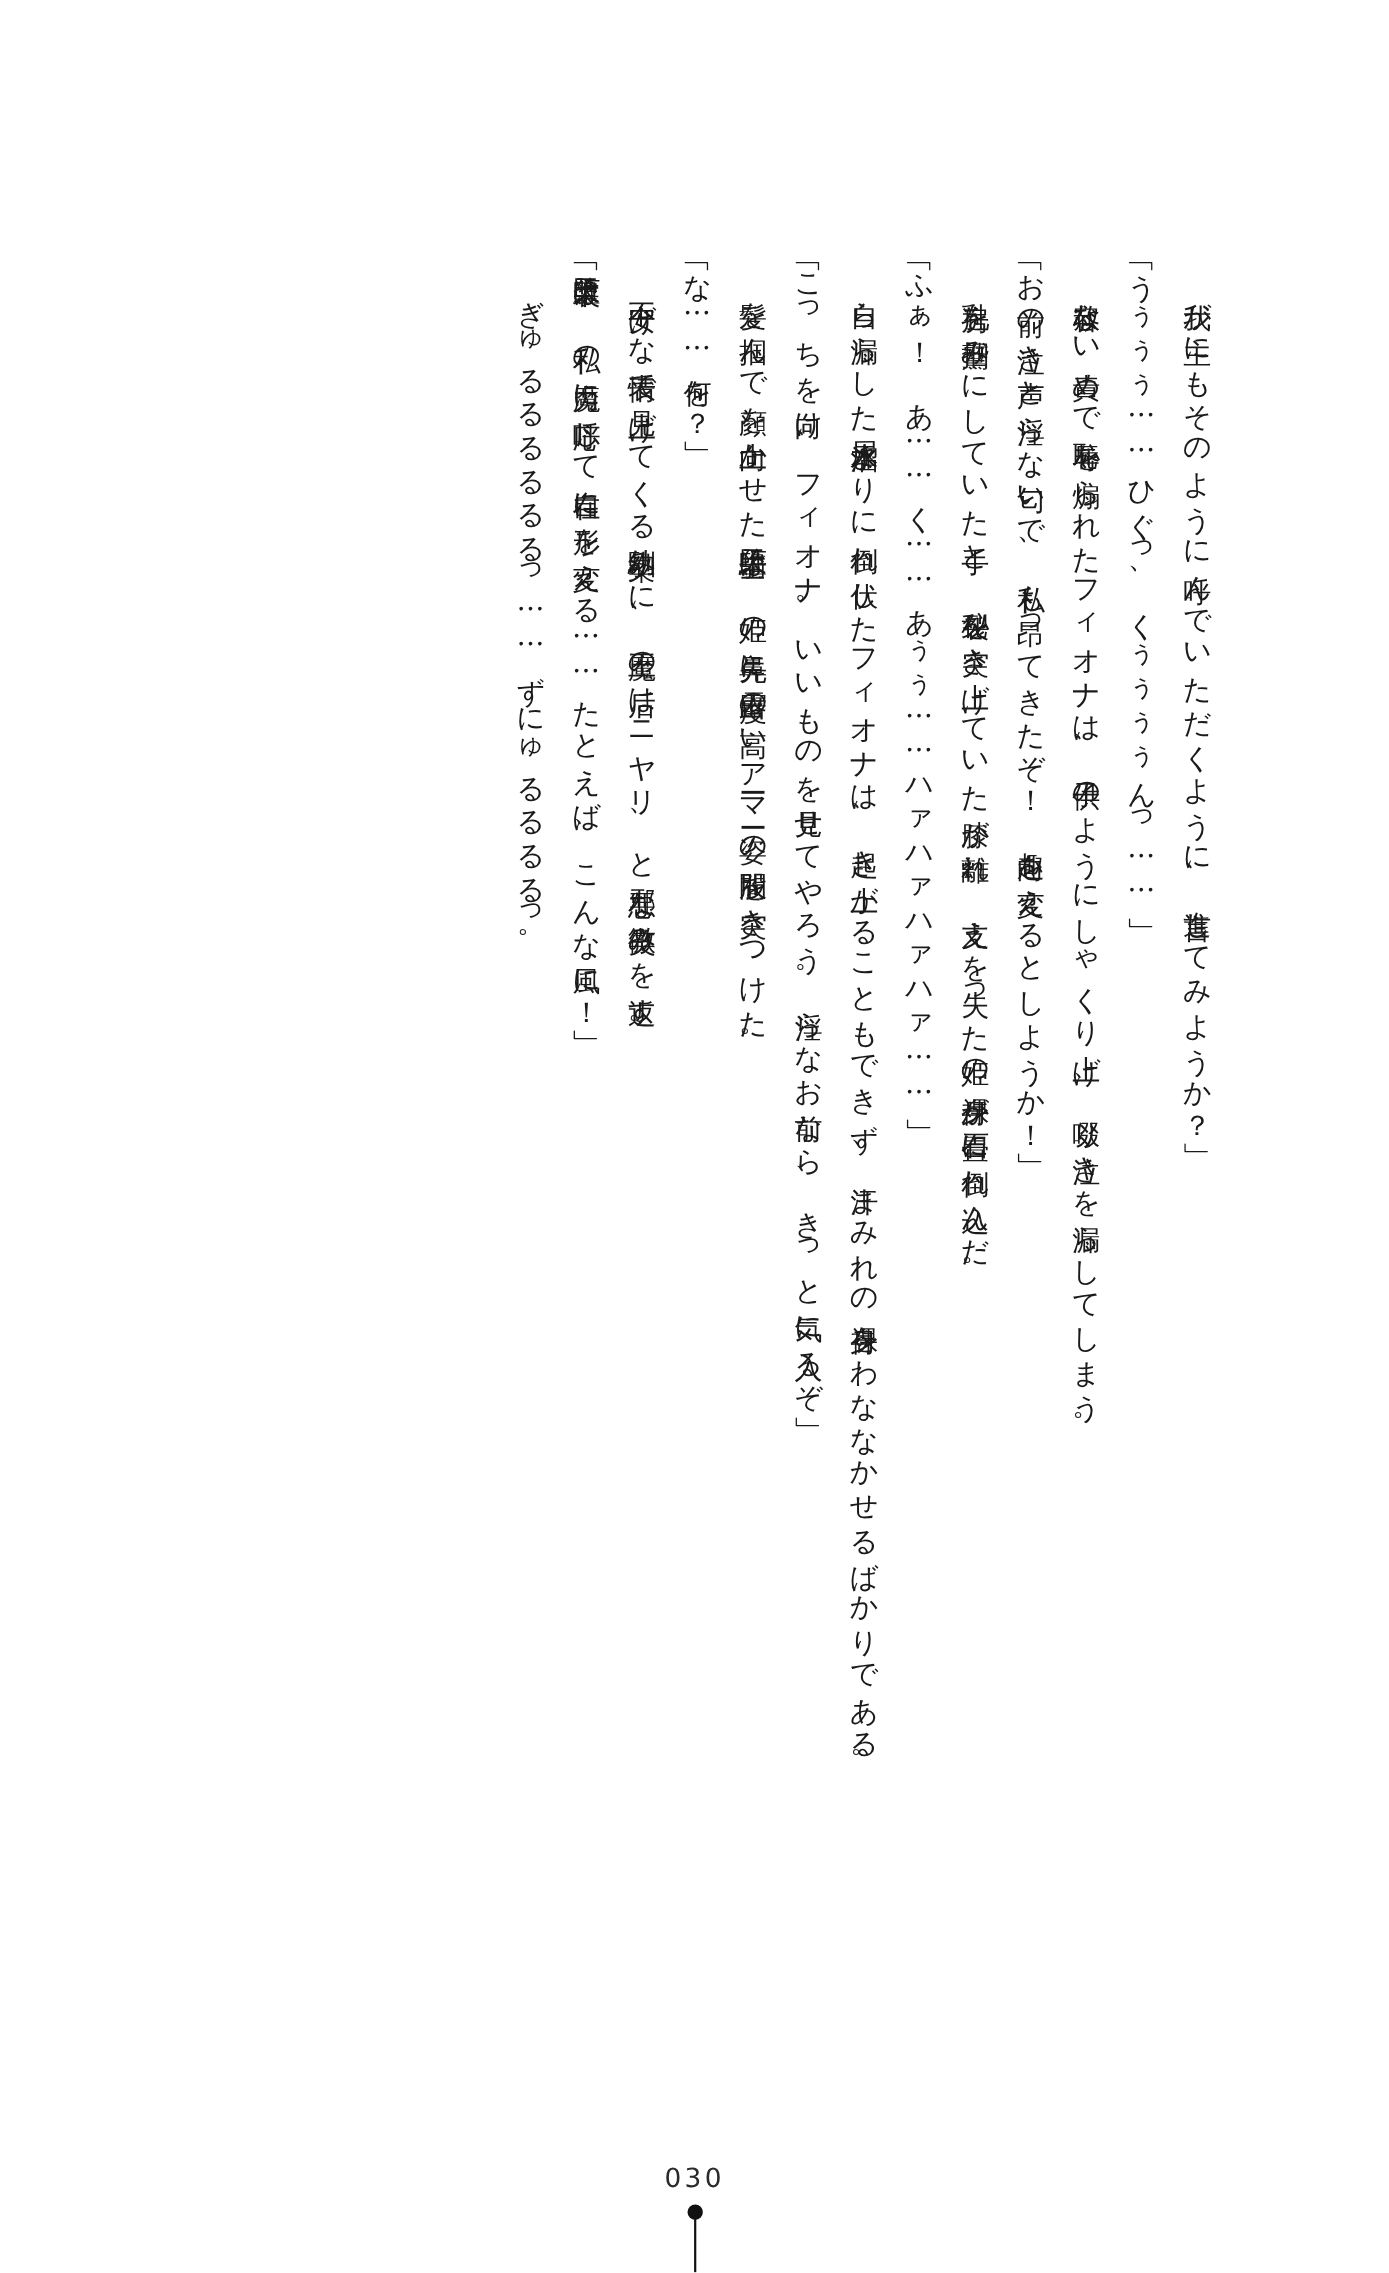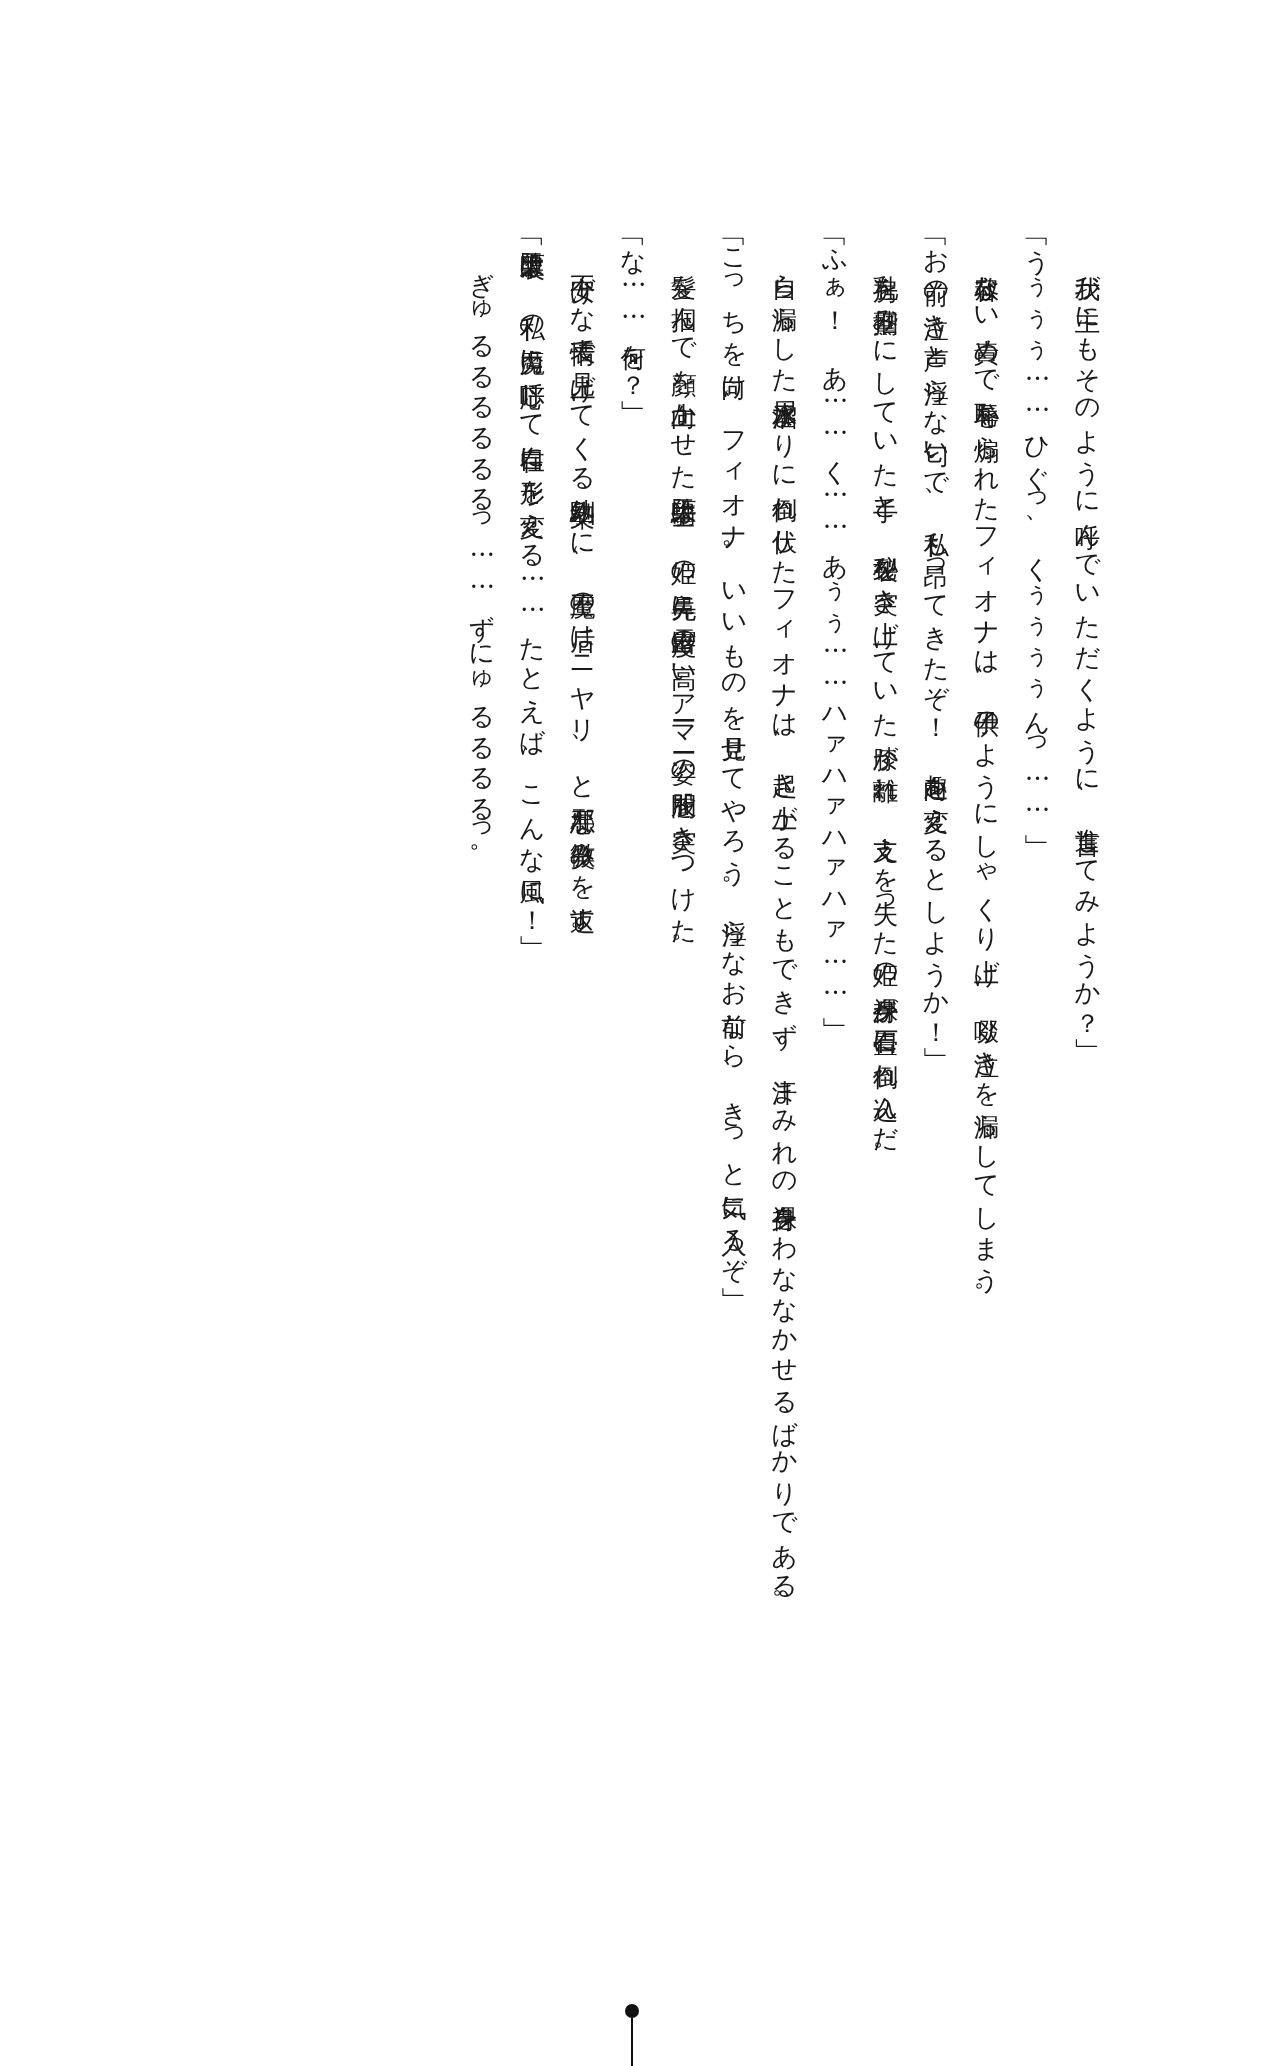--- a/index.html
+++ b/index.html
@@ -99,19 +99,22 @@
     <p>「ふぁ！　あ……く……あぅぅ……ハァハァハァハァ……」</p>
     <p class="indent">自ら漏らした尿水溜まりに倒れ伏したフィオナは、起き上がることもできず、汗まみれの裸身をわななかせるばかりである。</p>
     <p>「こっちを向け、フィオナ。いいものを見せてやろう。淫らなお前なら、きっと気に入るぞ」</p>
     <p class="indent">髪を掴んで顔を上向かせた堕天騎士は、姫の鼻先に露出度の高いアーマー姿の股間を突きつけた。</p>
     <p>「な……何を？」</p>
     <p class="indent">不安げな表情で見上げてくる幼馴染みに、魔王の后はニヤリ、と邪悪な微笑みを返す。</p>
     <p>「堕天装甲は、私の魔力に呼応して自在に形を変える……たとえば、こんな風に！」</p>
     <p class="indent">ぎゅるるるるるるっ……ずにゅるるるるっ。</p>
   </div>
 
+  <div id="folio">
+    <span class="num">030</span>
+  </div>
 
   <div id="folio-mark">
     <div class="dot"></div>
     <div class="stem"></div>
   </div>
 
 </div>
 
 </body></html>

